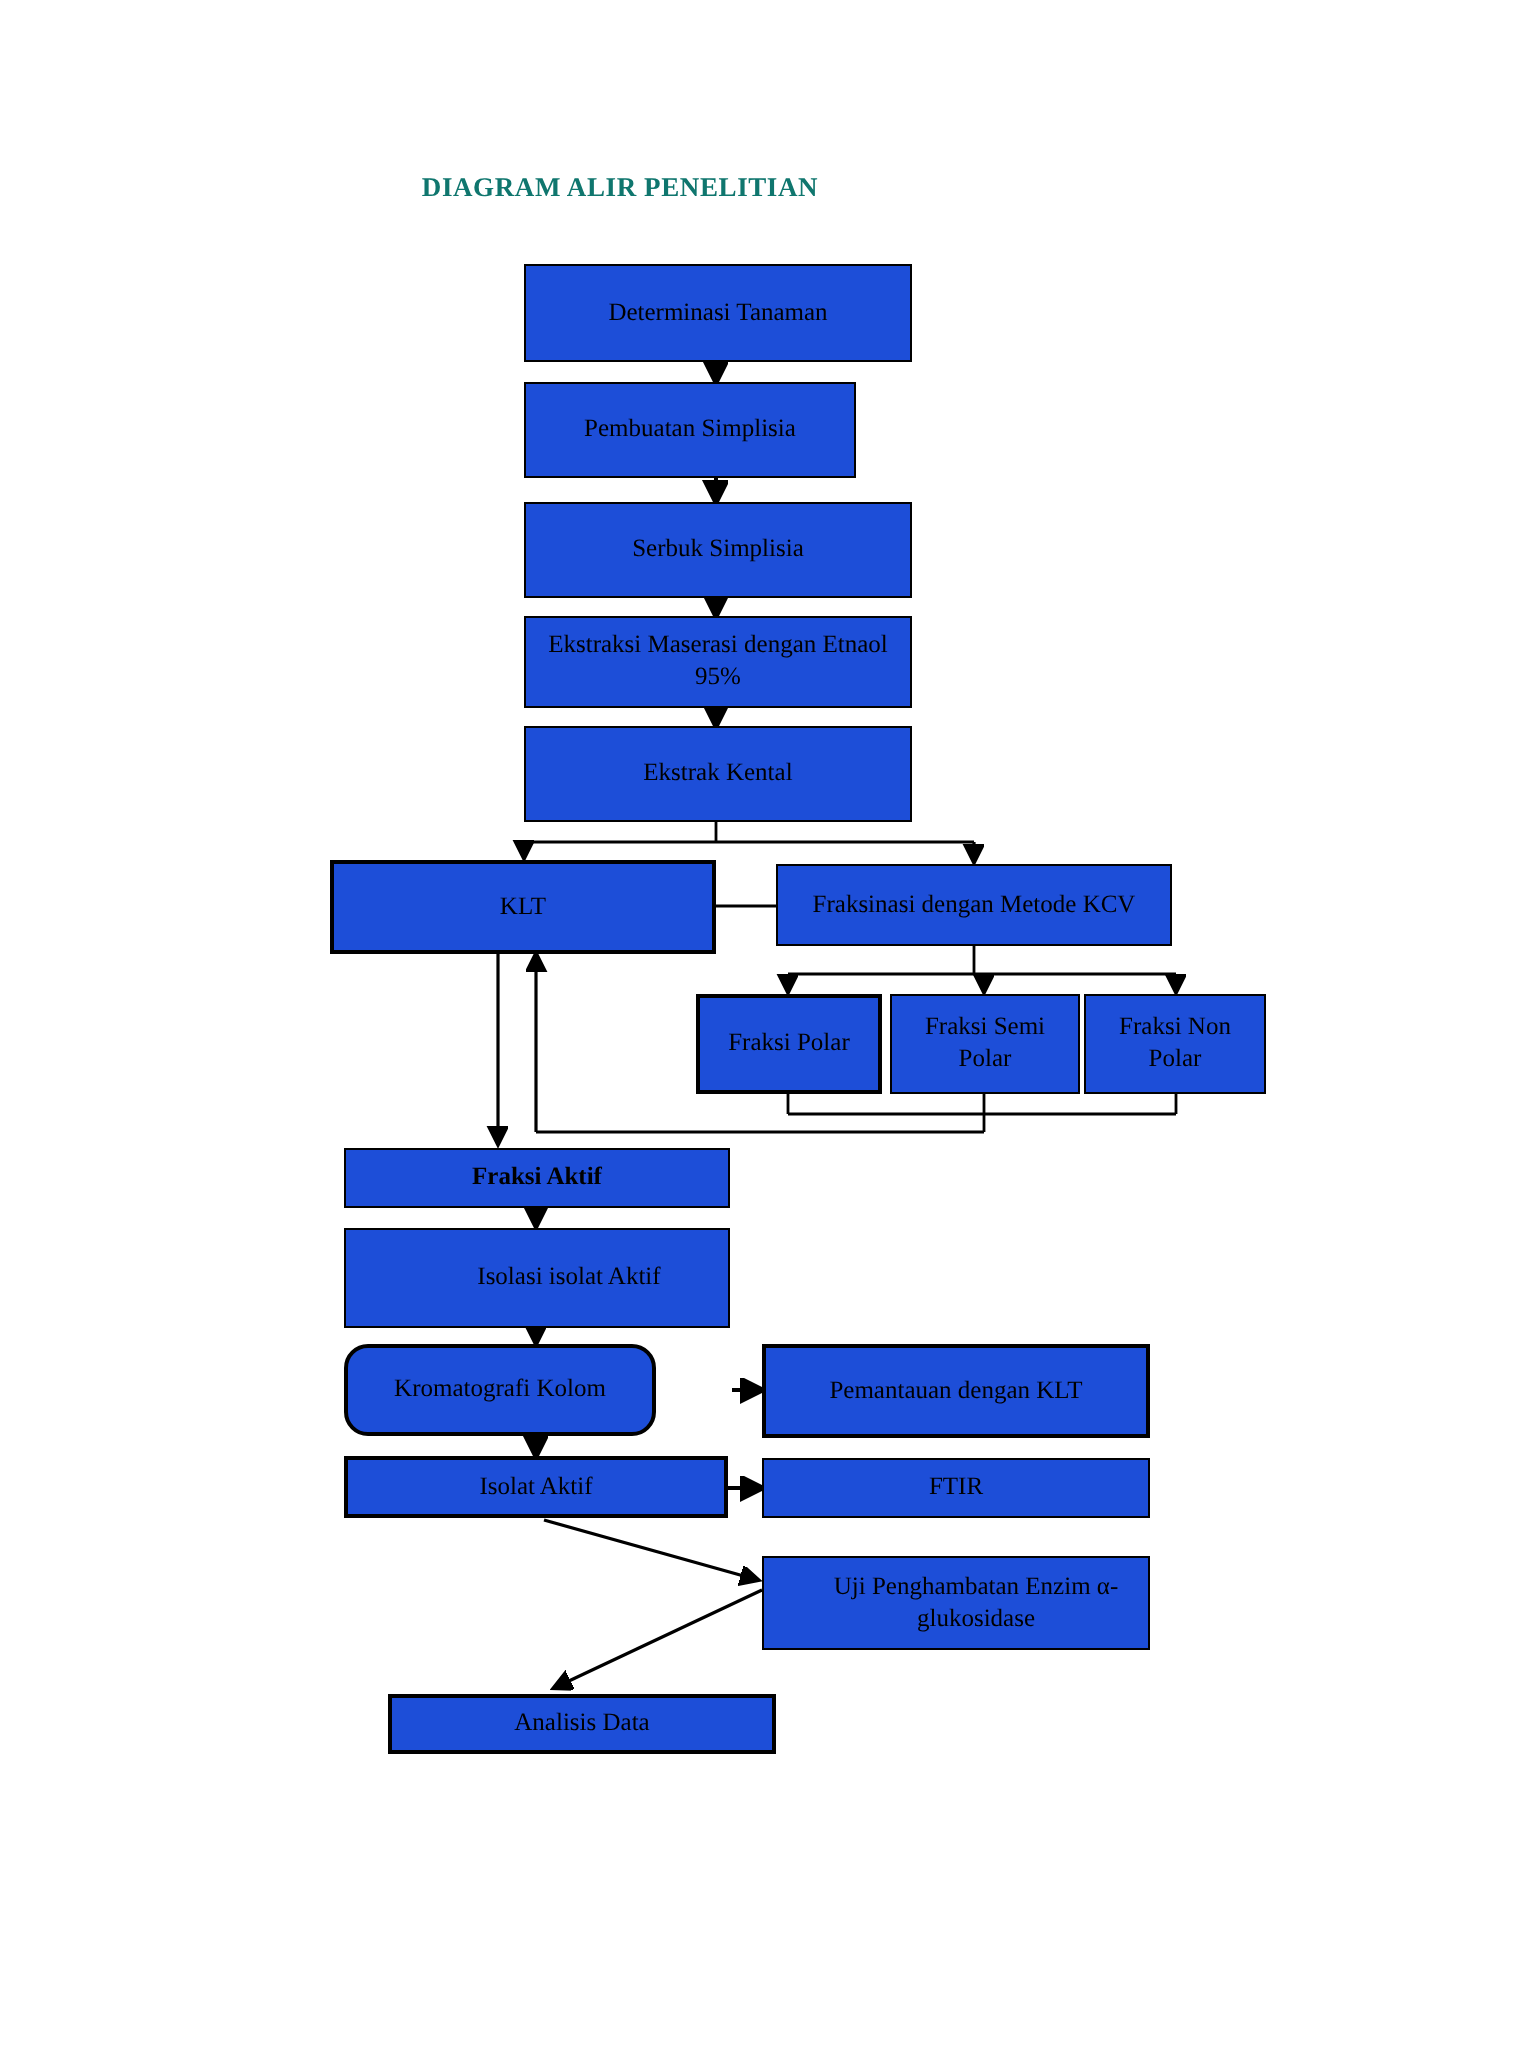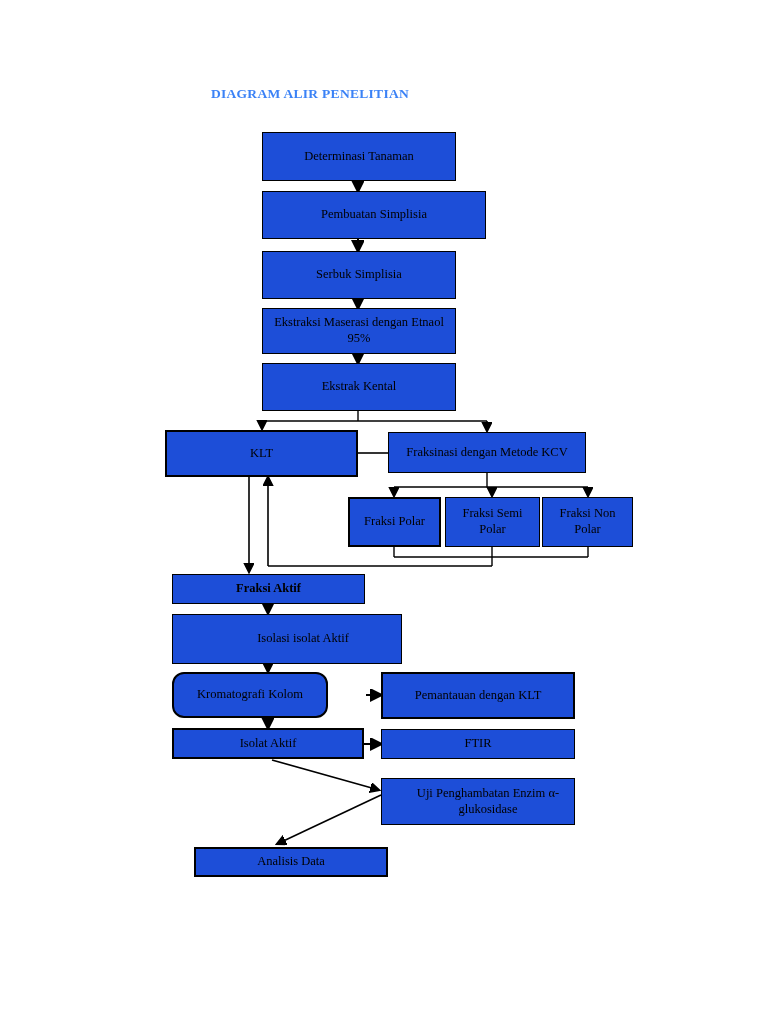--- a/index.html
+++ b/index.html
@@ -25,21 +25,21 @@
   .page-title {
     position: absolute;
     left: 0;
     top: 86px;
     width: 620px;
     text-align: center;
     font-family: "Liberation Serif", "DejaVu Serif", serif;
     font-weight: bold;
     font-size: 13.5px;
     letter-spacing: 0.3px;
-    color: #3b82f6;
+    color: #0f766e;
   }
   .node {
     position: absolute;
     box-sizing: border-box;
     border: 1.4px solid #000;
     background: #1d4ed8;
     display: flex;
     align-items: center;
     justify-content: center;
     text-align: center;
@@ -106,21 +106,21 @@
 
   <line x1="381" y1="795" x2="277" y2="844" stroke-width="1.6" marker-end="url(#arrowhead)"></line>
 </svg>
 
 <div class="page-title">DIAGRAM ALIR PENELITIAN</div>
 
 <div class="node" style="left:262px; top:132px; width:194px; height:49px;">
   <span>Determinasi Tanaman</span>
 </div>
 
-<div class="node" style="left:262px; top:191px; width:224px; height:48px;">
+<div class="node" style="left:262px; top:191px; width:166px; height:48px;">
   <span>Pembuatan Simplisia</span>
 </div>
 
 <div class="node" style="left:262px; top:251px; width:194px; height:48px;">
   <span>Serbuk Simplisia</span>
 </div>
 
 <div class="node" style="left:262px; top:308px; width:194px; height:46px;">
   <span>Ekstraksi Maserasi dengan Etnaol 95%</span>
 </div>
@@ -146,21 +146,21 @@
 </div>
 
 <div class="node" style="left:542px; top:497px; width:91px; height:50px;">
   <span>Fraksi Non Polar</span>
 </div>
 
 <div class="node" style="left:172px; top:574px; width:193px; height:30px;font-weight:bold;">
   <span>Fraksi Aktif</span>
 </div>
 
-<div class="node" style="left:172px; top:614px; width:230px; height:50px;padding-left:36px;">
+<div class="node" style="left:172px; top:614px; width:193px; height:50px;padding-left:36px;">
   <span>Isolasi isolat Aktif</span>
 </div>
 
 <div class="node thick" style="left:172px; top:672px; width:156px; height:46px;border-radius:12px;">
   <span>Kromatografi Kolom</span>
 </div>
 
 <div class="node thick" style="left:381px; top:672px; width:194px; height:47px;">
   <span>Pemantauan dengan KLT</span>
 </div>

